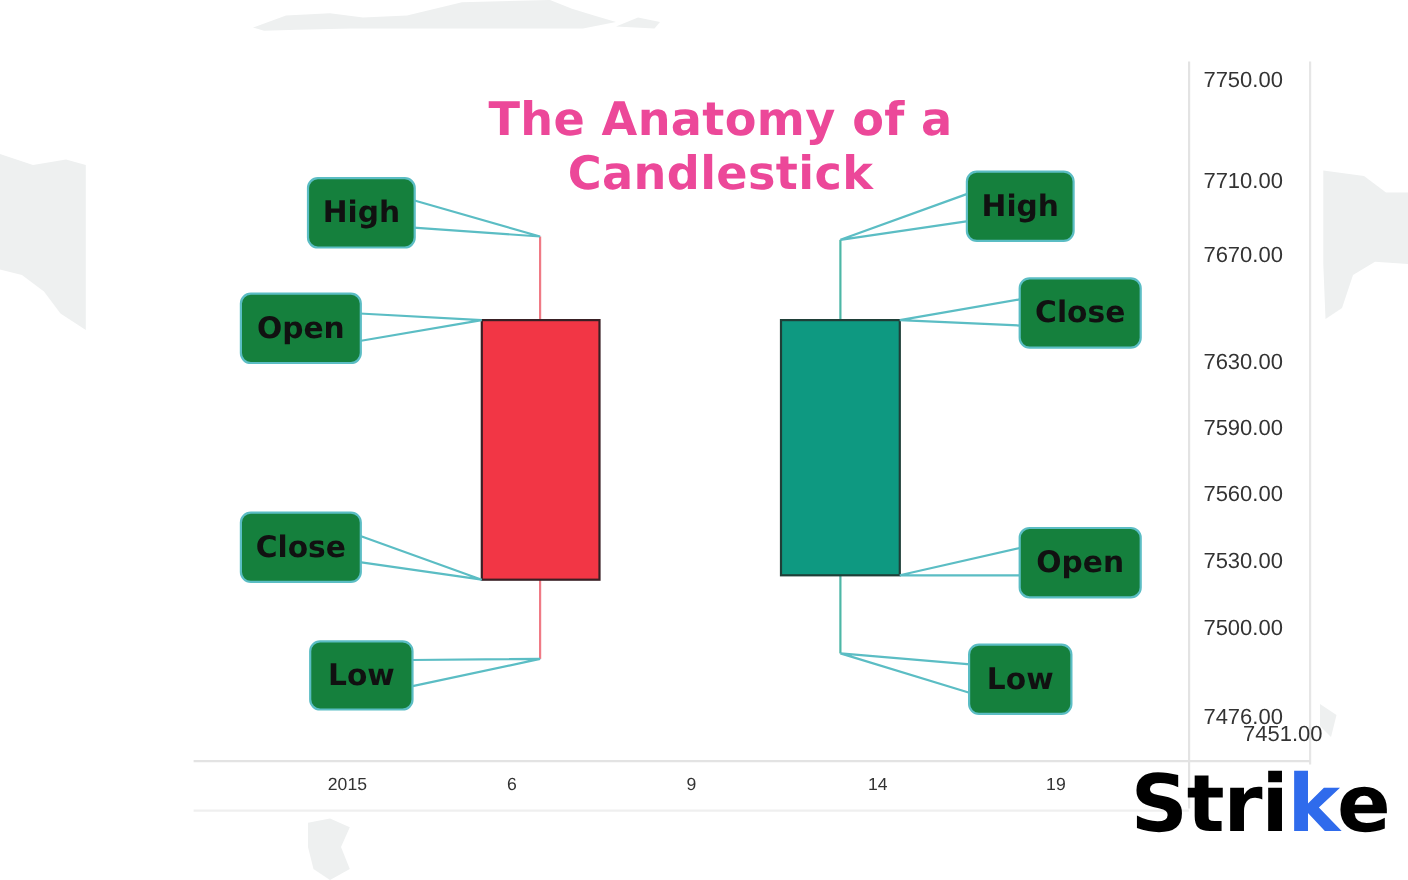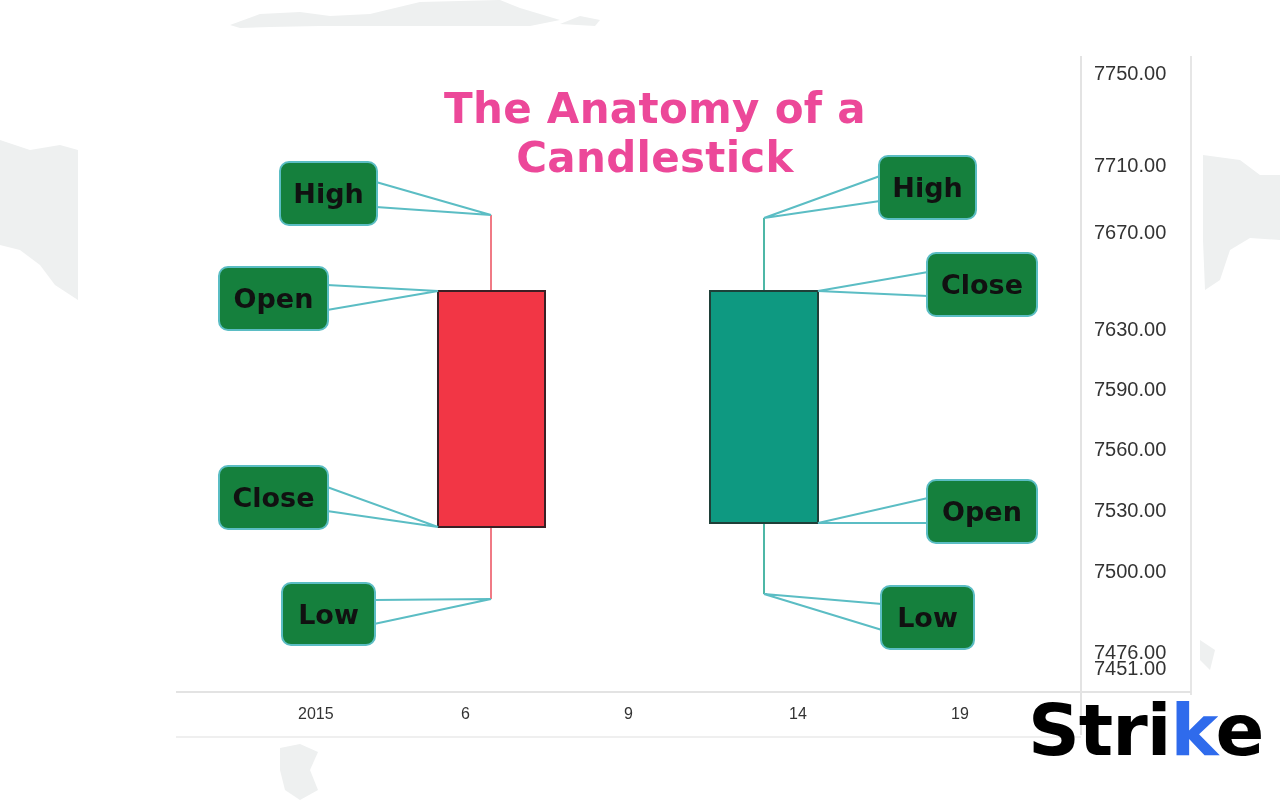--- a/index.html
+++ b/index.html
@@ -102,21 +102,21 @@
 
 <div class="ytick" style="top:62px;">7750.00</div>
 <div class="ytick" style="top:154px;">7710.00</div>
 <div class="ytick" style="top:221px;">7670.00</div>
 <div class="ytick" style="top:298px;margin-top:20px;">7630.00</div>
 <div class="ytick" style="top:378px;">7590.00</div>
 <div class="ytick" style="top:438px;">7560.00</div>
 <div class="ytick" style="top:499px;">7530.00</div>
 <div class="ytick" style="top:560px;">7500.00</div>
 <div class="ytick" style="top:641px;">7476.00</div>
-<div class="ytick" style="top:657px;">7451.00</div>
+<div class="ytick" style="top:657px;margin-left:36px;">7451.00</div>
 
 <div class="xtick" style="left:298px;">2015</div>
 <div class="xtick" style="left:461px;">6</div>
 <div class="xtick" style="left:624px;">9</div>
 <div class="xtick" style="left:789px;">14</div>
 <div class="xtick" style="left:951px;">19</div>
 
 <div class="logo"><span>Stri</span><span class="accent">k</span><span>e</span></div>
 
 </body></html>

